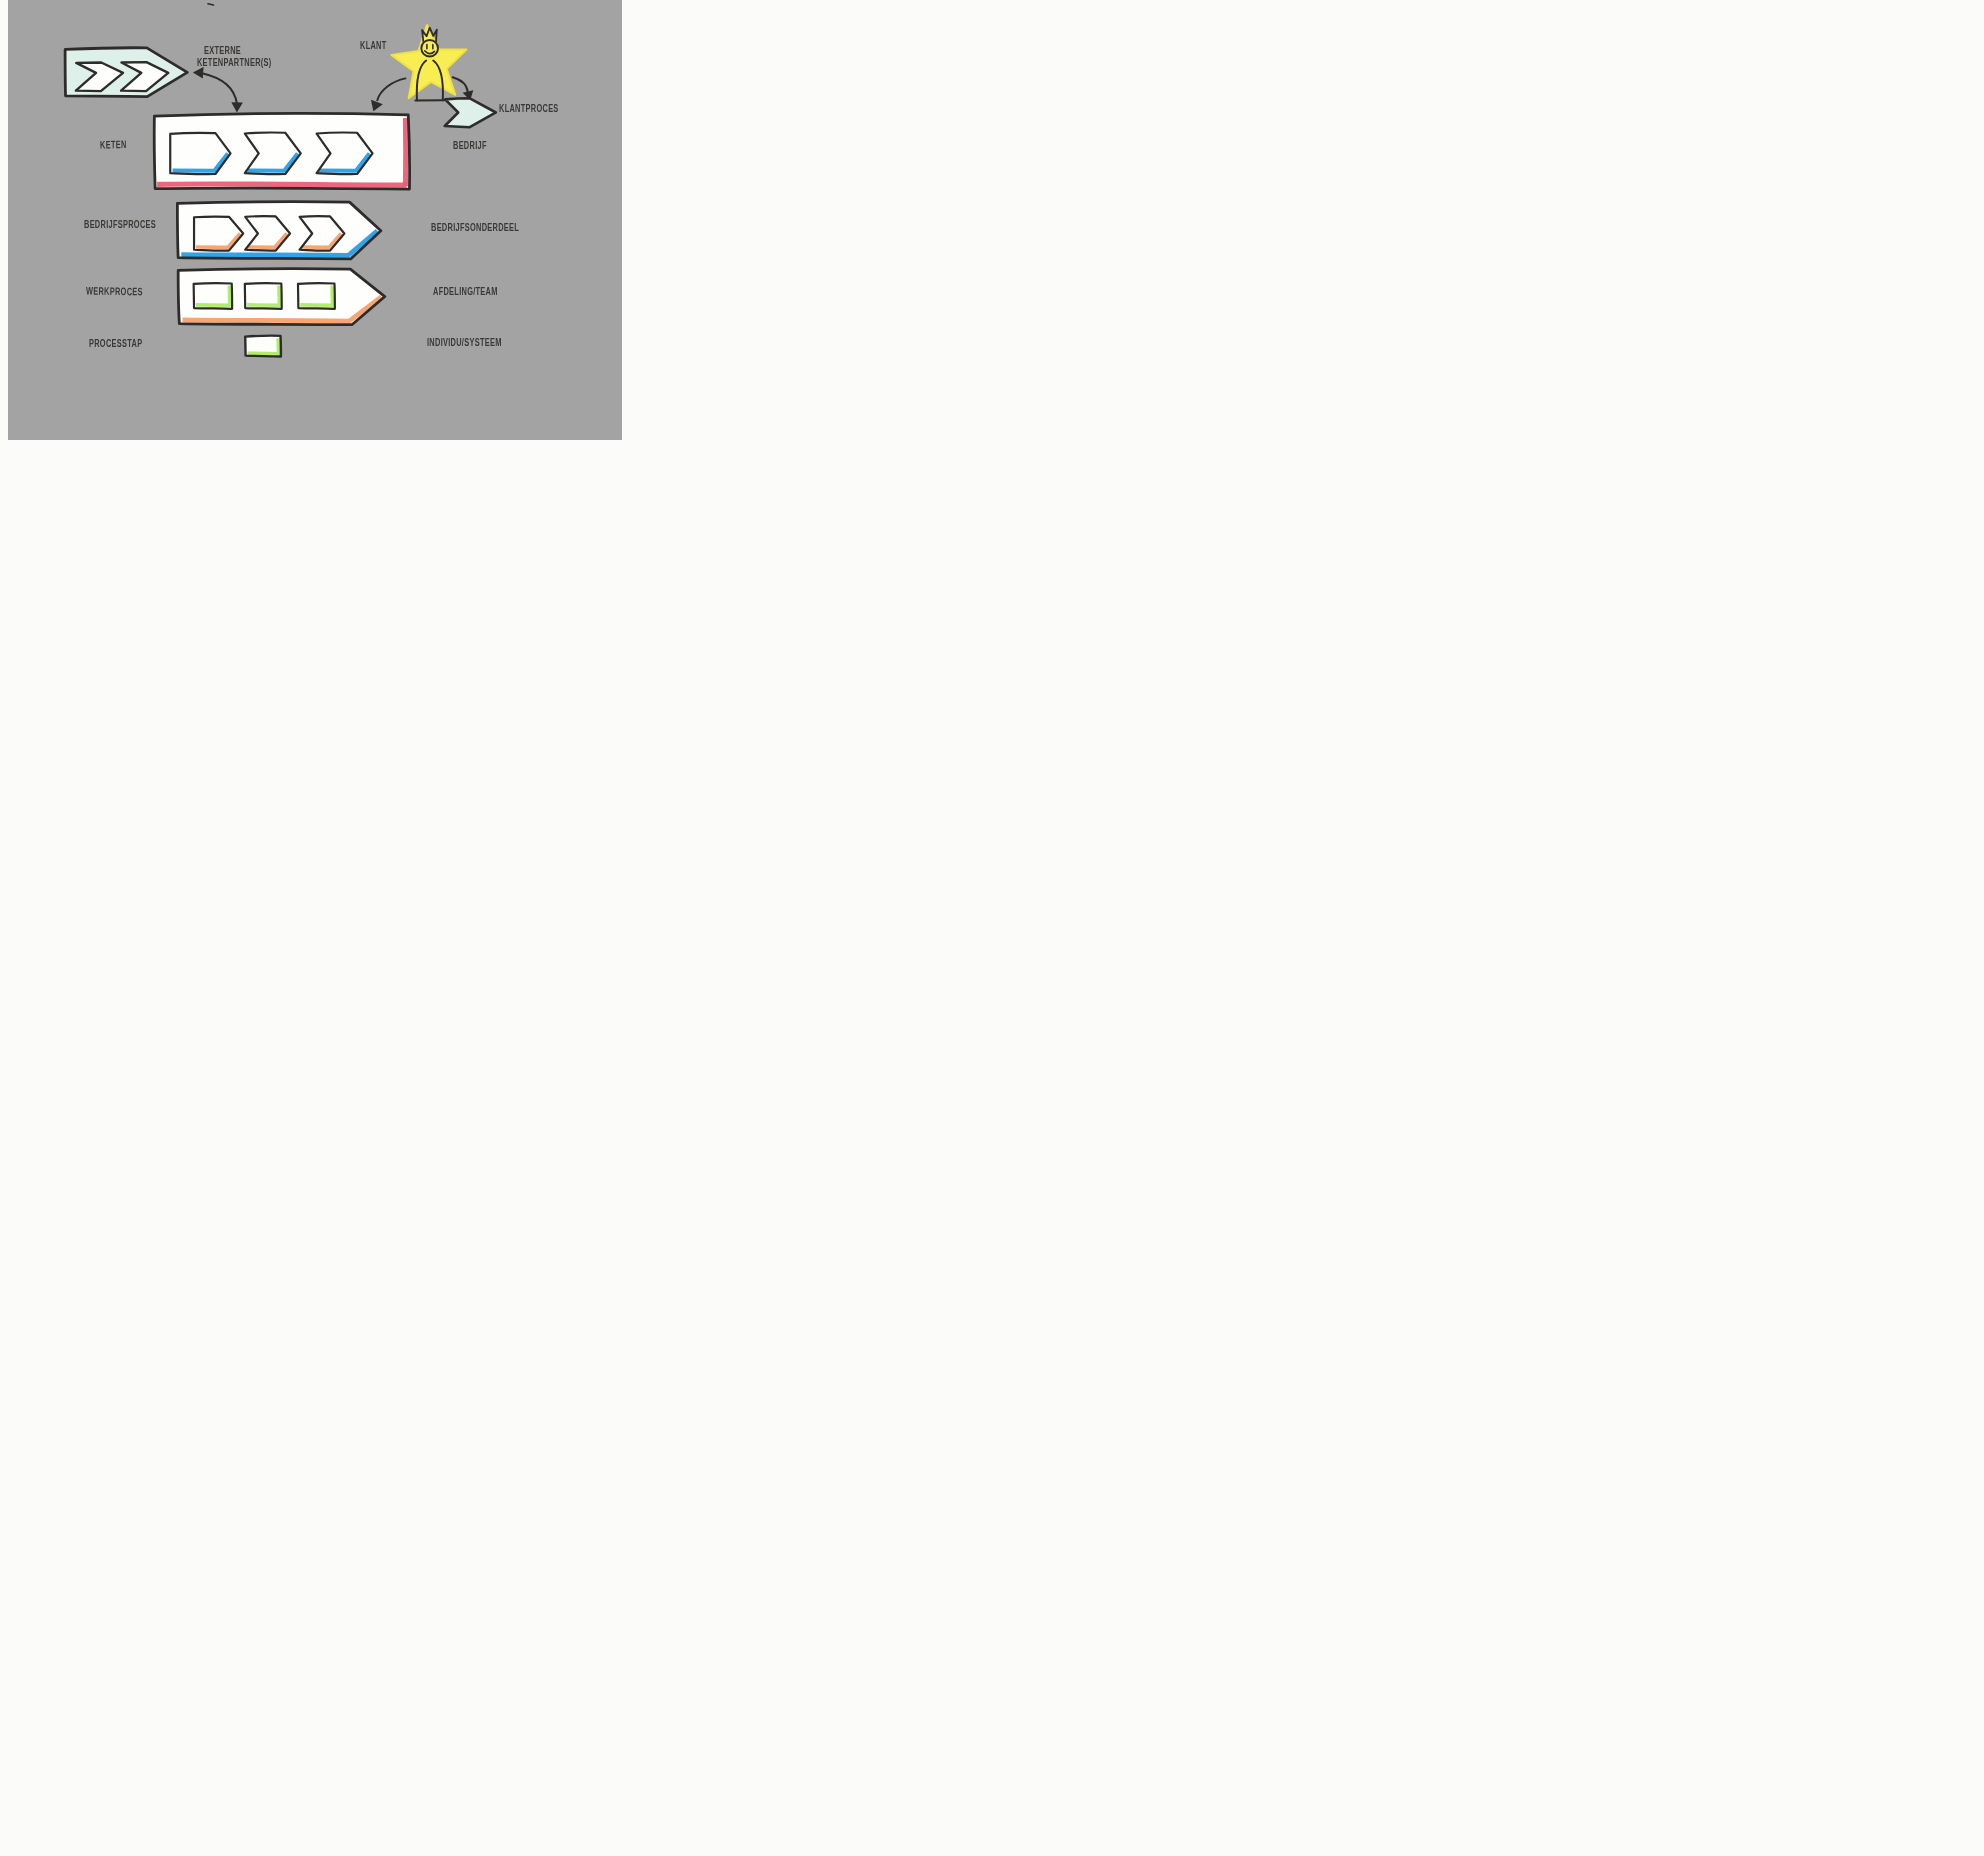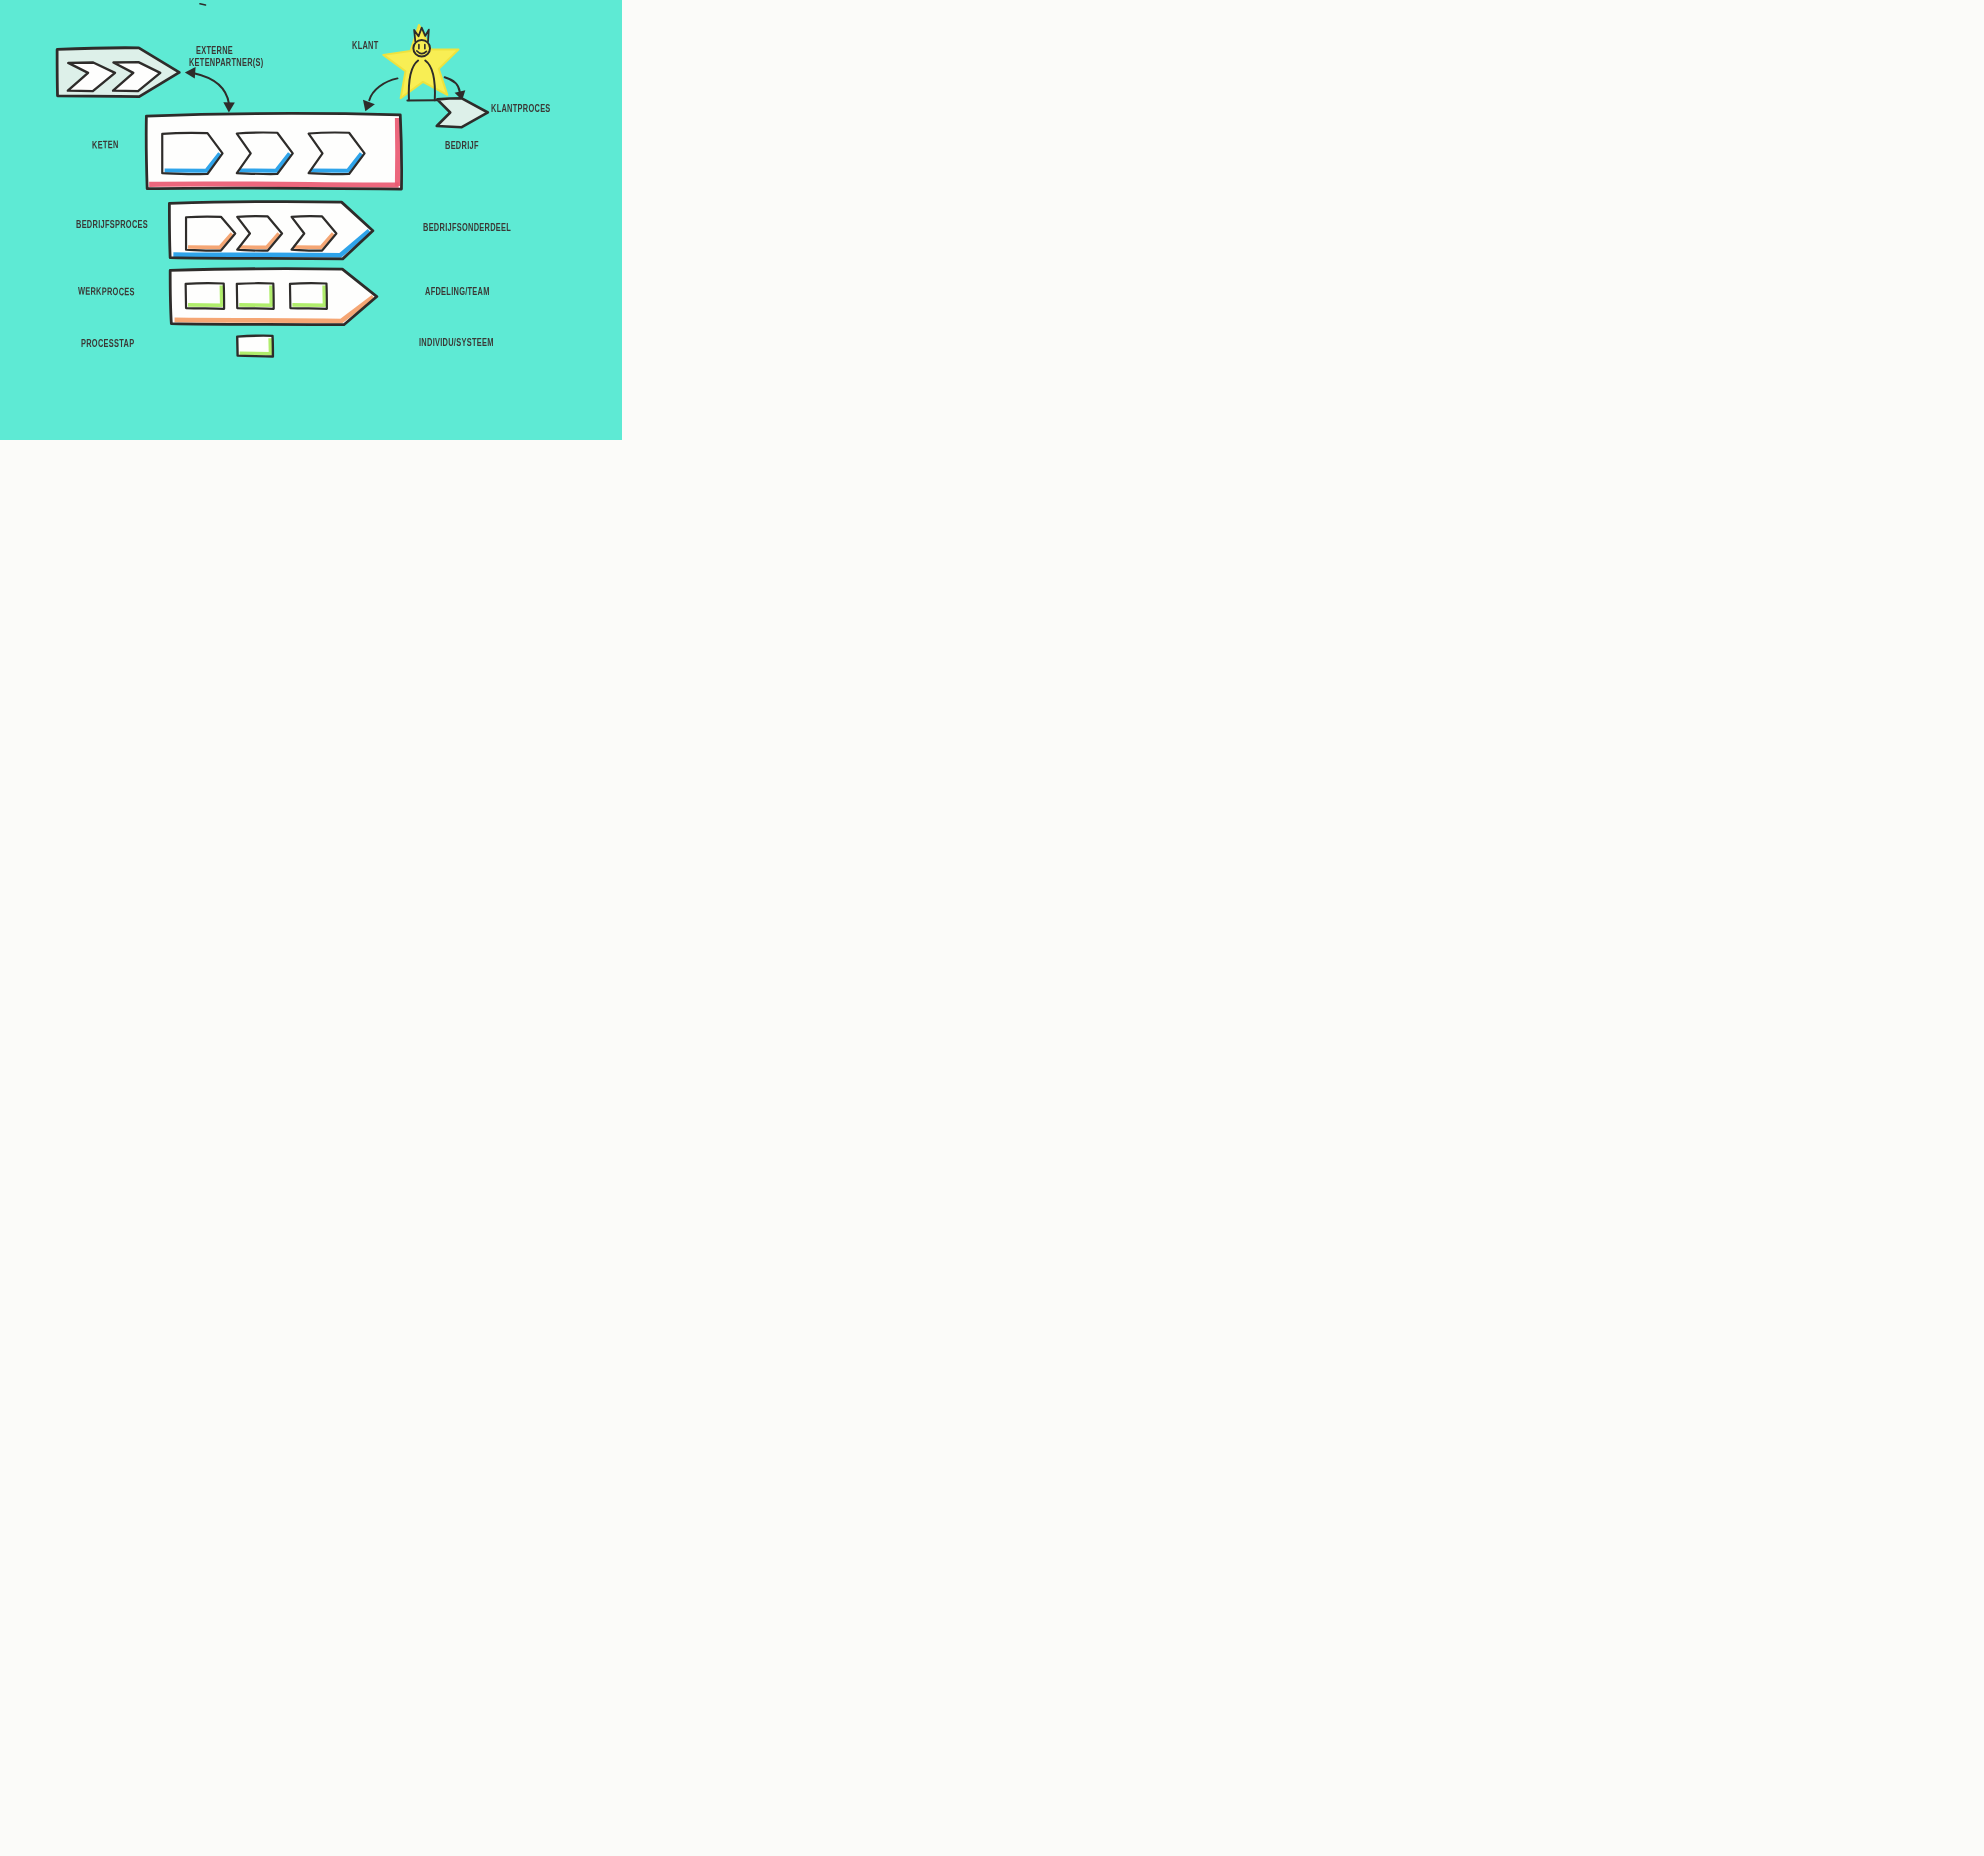--- a/index.html
+++ b/index.html
@@ -2,21 +2,21 @@
 <html style="font-size:6.4px"><head>
 <meta charset="utf-8">
 <style>
   html,body{margin:0;padding:0;}
   body{
     background:#fbfbf9;
     font-family:"Liberation Sans", sans-serif;
     width:622px;height:440px;
     position:relative;overflow:hidden;
   }
-  .canvas{position:absolute;left:0;top:0;width:622px;height:440px;background:#5eead4;}
+  .canvas{position:absolute;left:8px;top:0;width:622px;height:440px;background:#a3a3a3;}
   svg{position:absolute;left:0;top:0;}
   
   .ink{stroke:#2e2c2a;fill:none;stroke-linecap:round;stroke-linejoin:round;}
   .w7{stroke-width:7;} .w65{stroke-width:6.5;} .w6{stroke-width:6;}
   .w55{stroke-width:5.5;} .w5{stroke-width:5;} .w45{stroke-width:4.5;} .w4{stroke-width:4;}
   .paperfill{fill:#fefefd;stroke:none;}
   .marker{fill:none;stroke-linecap:butt;stroke-linejoin:round;opacity:.92;}
   .mw13{stroke-width:13;} .mw12{stroke-width:12;}
   .mw10{stroke-width:10;} .mw9{stroke-width:9;}
   .headfill{fill:#2e2c2a;stroke:none;}

